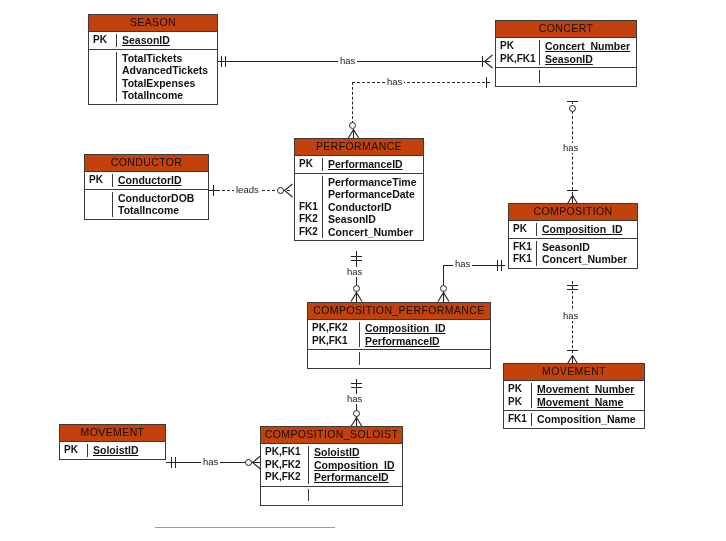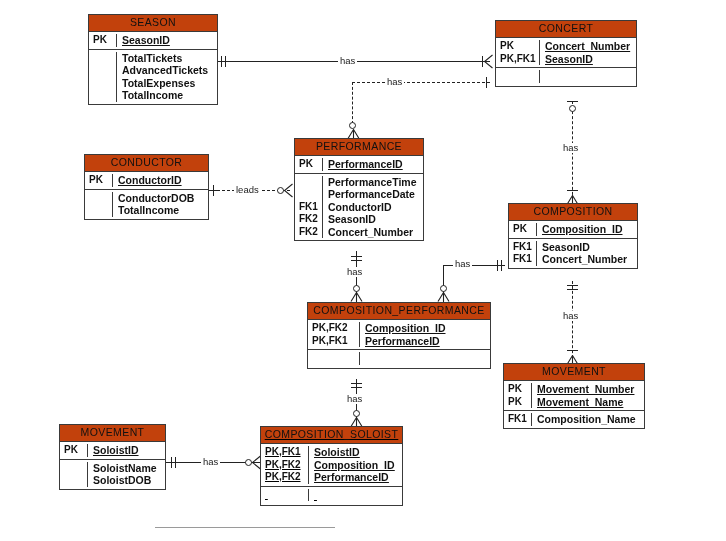--- a/index.html
+++ b/index.html
@@ -313,35 +313,23 @@
   <div class="entity" style="left:59px;top:424px;width:107px;">
     <div class="ent-title">MOVEMENT</div>
     <div class="sec">
       <div class="sec-inner">
         <div class="row">
           <div class="key keycol" style="width:28px;">PK</div>
           <div class="attr pk">SoloistID</div>
         </div>
       </div>
     </div>
-    <div class="sec">
-      <div class="sec-inner">
-        <div class="row">
-          <div class="key keycol" style="width:28px;">&nbsp;</div>
-          <div class="attr">SoloistName</div>
-        </div>
-        <div class="row">
-          <div class="key keycol" style="width:28px;">&nbsp;</div>
-          <div class="attr">SoloistDOB</div>
-        </div>
-      </div>
-    </div>
-  </div>
-
-  <div class="entity" style="left:260px;top:426px;width:143px;text-decoration:underline;">
+  </div>
+
+  <div class="entity" style="left:260px;top:426px;width:143px;">
     <div class="ent-title">COMPOSITION_SOLOIST</div>
     <div class="sec">
       <div class="sec-inner">
         <div class="row">
           <div class="key keycol" style="width:48px;">PK,FK1</div>
           <div class="attr pk">SoloistID</div>
         </div>
         <div class="row">
           <div class="key keycol" style="width:48px;">PK,FK2</div>
           <div class="attr pk">Composition_ID</div>

